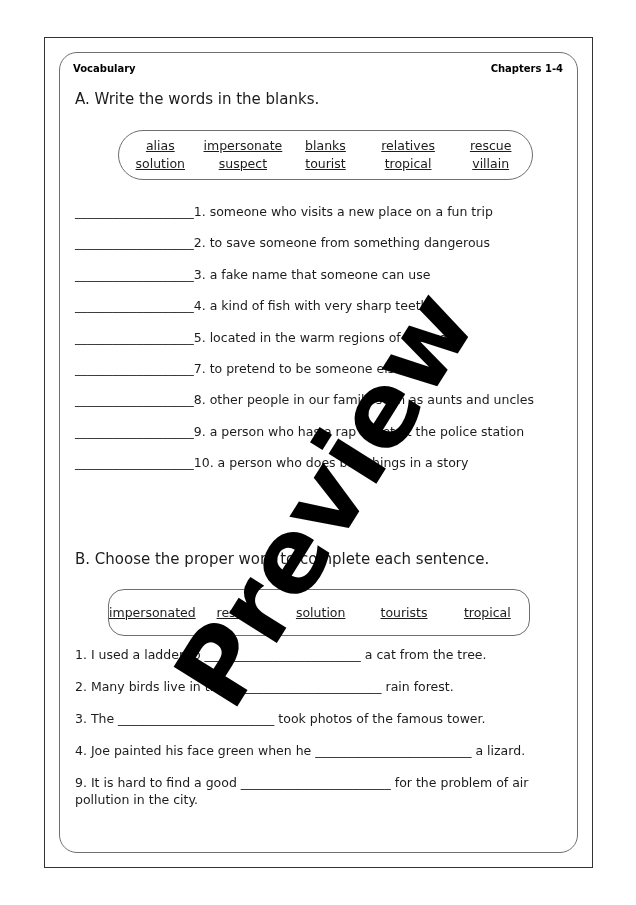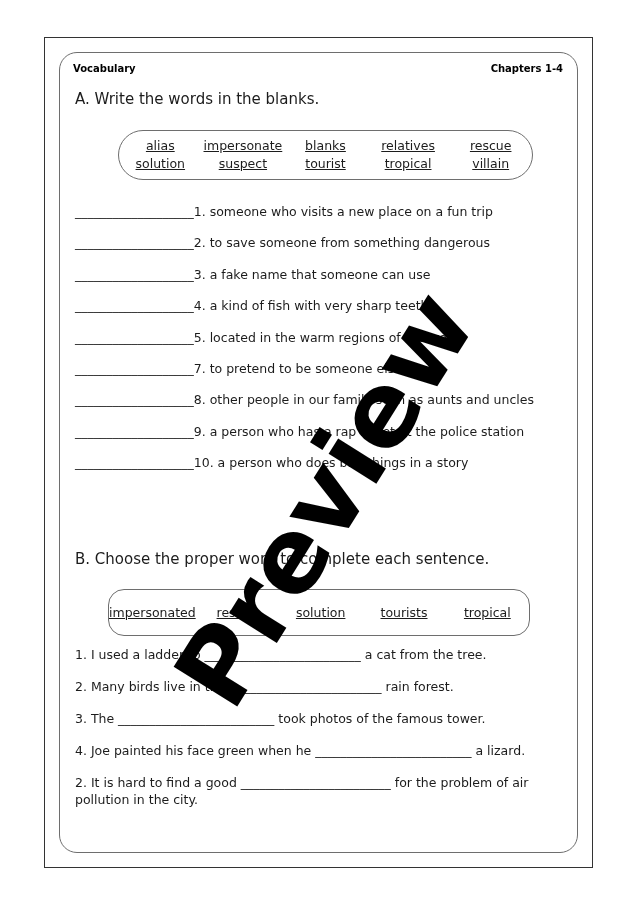--- a/index.html
+++ b/index.html
@@ -131,20 +131,20 @@
         <span>solution</span>
         <span>tourists</span>
         <span>tropical</span>
       </div>
 
       <div class="sentences">
         <div class="sentence">1. I used a ladder to _________________________ a cat from the tree.</div>
         <div class="sentence">2. Many birds live in this ________________________ rain forest.</div>
         <div class="sentence">3. The _________________________ took photos of the famous tower.</div>
         <div class="sentence">4. Joe painted his face green when he _________________________ a lizard.</div>
-        <div class="sentence">2. It is hard to find a good ________________________ for the problem of air pollution in the city.</div>
+        <div class="sentence">9. It is hard to find a good ________________________ for the problem of air pollution in the city.</div>
       </div>
 
     </div>
   </div>
 
   <div class="watermark">Preview</div>
 </div>
 
 </body></html>

